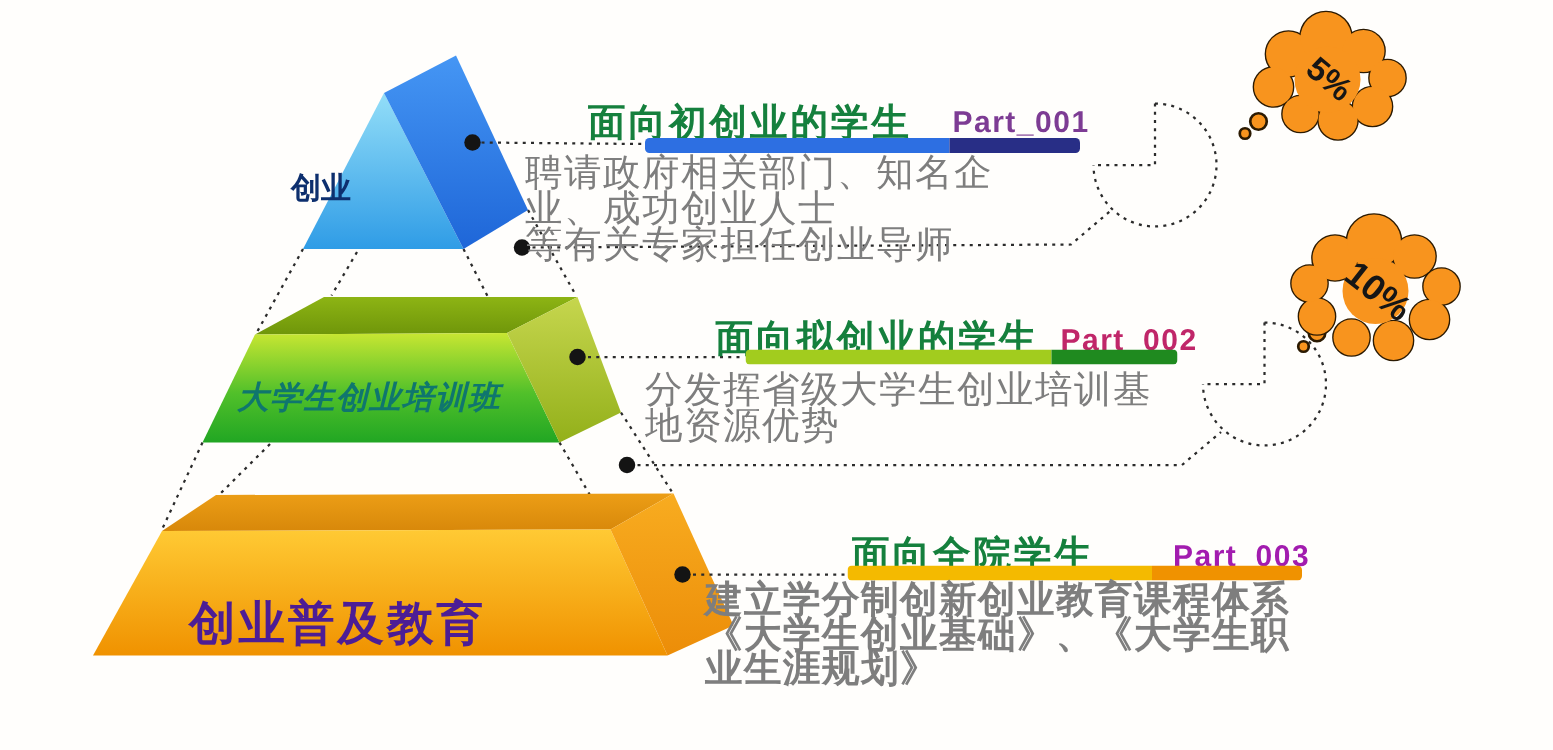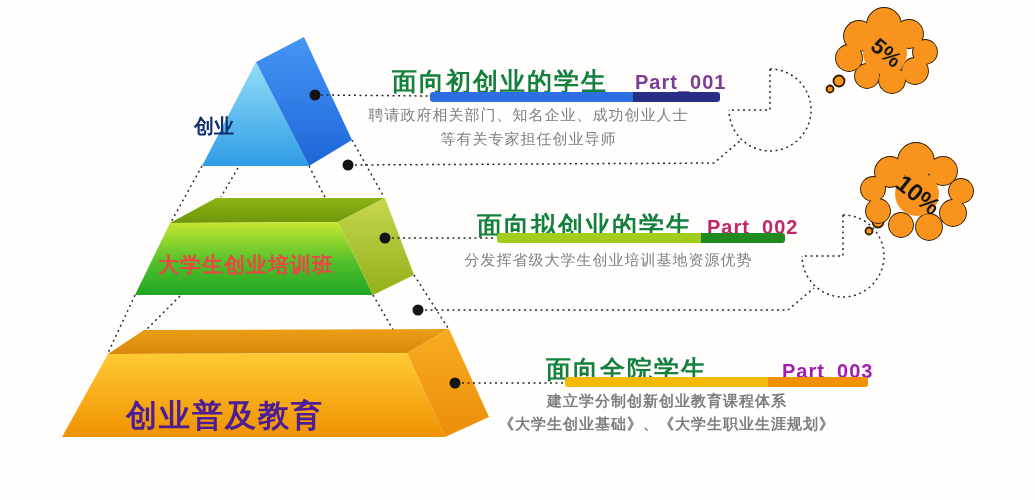--- a/index.html
+++ b/index.html
@@ -7,35 +7,35 @@
     position:relative;width:1035px;height:500px;background:#fffefc;
     overflow:hidden;font-family:"Liberation Sans","DejaVu Sans",sans-serif;
   }
   #shapes{position:absolute;left:0;top:0;}
   .abs{position:absolute;}
   .sec-title{font-size:25px;font-weight:bold;color:#15803d;letter-spacing:2px;white-space:nowrap;}
   .part-label{font-size:20px;font-weight:bold;letter-spacing:1px;white-space:nowrap;}
   .part1{color:#7d3c94;}
   .part2{color:#c02669;}
   .part3{color:#a21caf;}
-  .desc{font-size:15px;color:#7e7e7e;line-height:24px;text-align:center;letter-spacing:1px;}
+  .desc{font-size:25px;color:#7e7e7e;line-height:24px;text-align:left;letter-spacing:1px;}
   .bar{height:10px;border-radius:3px;overflow:hidden;display:flex;}
   .bar .seg{display:block;height:100%;}
   .bar1{left:430px;top:92px;width:290px;}
   .bar1 .a{width:70%;background:#2d6fe2;}
   .bar1 .b{width:30%;background:#282e86;}
   .bar2{left:497px;top:233px;width:288px;}
   .bar2 .a{width:71%;background:#a2cc1e;}
   .bar2 .b{width:29%;background:#1f8a1f;}
   .bar3{left:565px;top:377px;width:303px;}
   .bar3 .a{width:67%;background:#f4ba00;}
   .bar3 .b{width:33%;background:#f09200;}
   .tier-label{text-align:left;font-weight:bold;}
   #t1-label{left:194px;top:113px;width:130px;font-size:20px;line-height:27px;color:#0d2f6e;}
-  #t2-label{left:158px;top:251px;width:196px;font-size:21px;color:#ef4444;letter-spacing:1px;}
+  #t2-label{left:158px;top:251px;width:196px;font-size:21px;color:#0f766e;letter-spacing:1px;font-style:italic;}
   #t3-label{left:126px;top:395px;width:240px;font-size:31px;color:#4c1d95;letter-spacing:2px;}
   .badge-text{font-weight:600;color:#161616;text-align:center;}
   #badge5{left:856px;top:40px;width:60px;font-size:22px;transform:rotate(40deg);}
   #badge10{left:883px;top:181px;width:70px;font-size:24px;transform:rotate(38deg);}
 </style>
 </head>
 <body>
 
 <div id="stage">
 
@@ -209,21 +209,21 @@
   <div class="abs sec-title" style="left:477px;top:209px;">面向拟创业的学生</div>
   <div class="abs part-label part2" style="left:707px;top:216px;">Part_002</div>
   <div class="abs bar bar2">
     <span class="seg a"></span>
     <span class="seg b"></span>
   </div>
   <div class="abs desc" style="left:430px;top:248px;width:357px;">
     <div>分发挥省级大学生创业培训基地资源优势</div>
   </div>
 
-  <div class="abs sec-title" style="left:546px;top:353px;font-family:Liberation Mono, monospace;">面向全院学生</div>
+  <div class="abs sec-title" style="left:568px;top:353px;font-family:Liberation Mono, monospace;">面向全院学生</div>
   <div class="abs part-label part3" style="left:782px;top:360px;">Part_003</div>
   <div class="abs bar bar3">
     <span class="seg a"></span>
     <span class="seg b"></span>
   </div>
   <div class="abs desc" style="left:470px;top:389px;width:394px;line-height:23px;font-weight:bold;">
     <div>建立学分制创新创业教育课程体系</div>
     <div>《大学生创业基础》、《大学生职业生涯规划》</div>
   </div>
 

